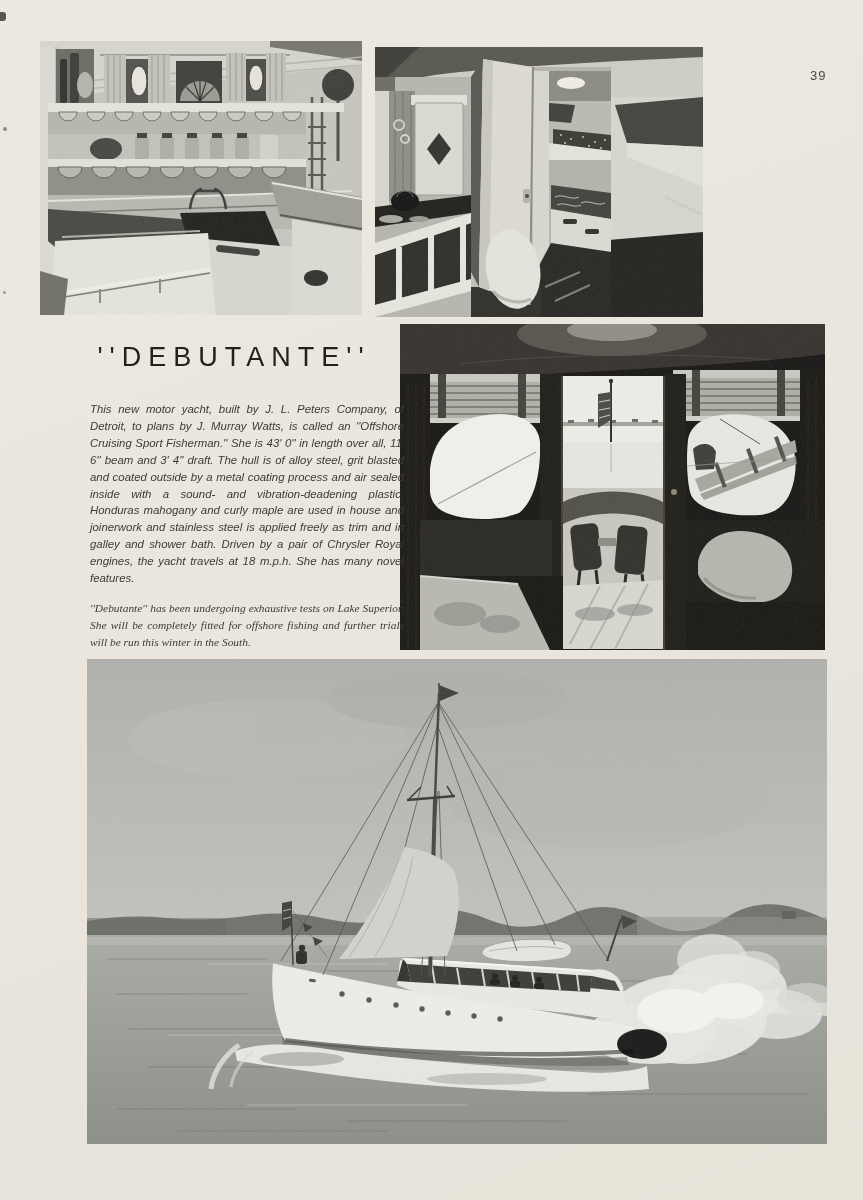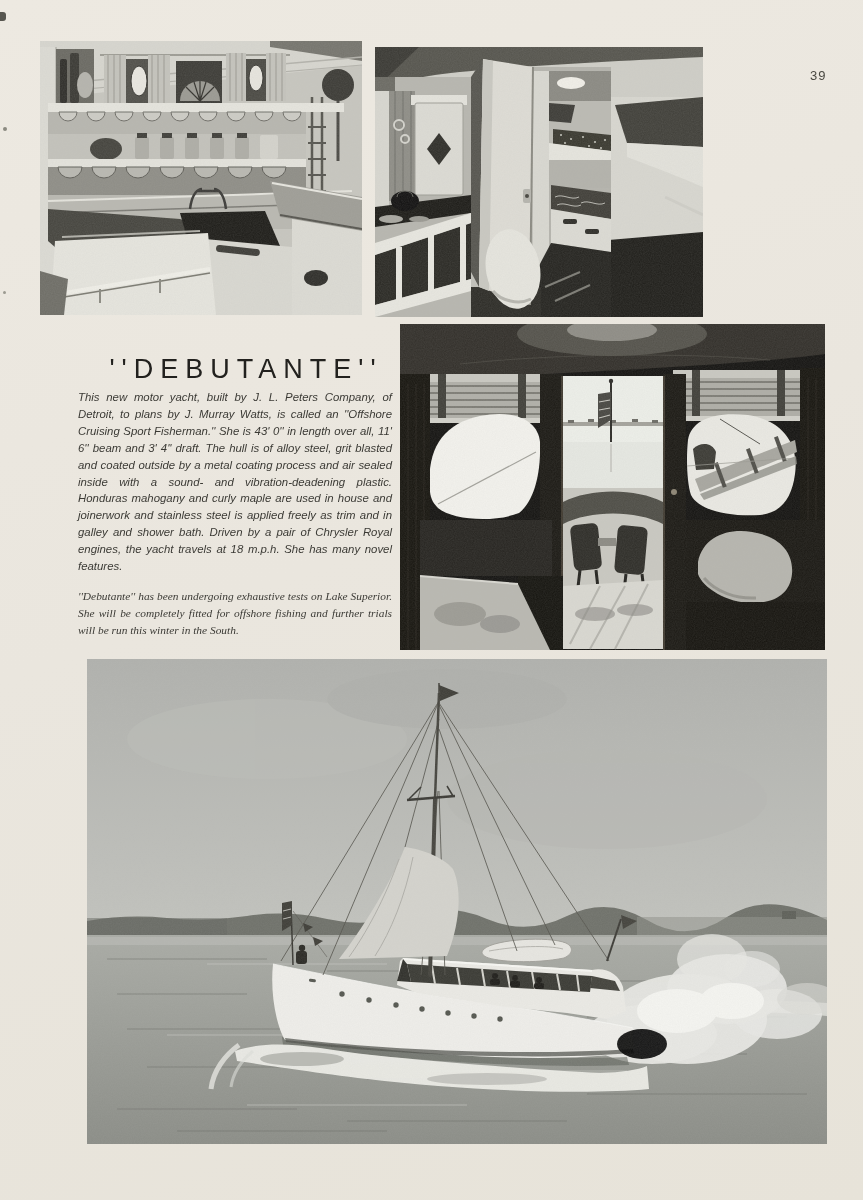--- a/index.html
+++ b/index.html
@@ -7,24 +7,24 @@
   body{width:863px;height:1200px;overflow:hidden;
        font-family:"Liberation Sans",sans-serif;}
   .page{position:relative;width:863px;height:1200px;
         background:linear-gradient(160deg,#ede9e1 0%,#eae6de 45%,#e7e3d9 100%);}
   .photo{position:absolute;overflow:hidden;}
   .photo svg{display:block;width:100%;height:100%;}
   .photo-galley{left:40px;top:41px;width:322px;height:274px;}
   .photo-cabin{left:375px;top:47px;width:328px;height:270px;}
   .photo-deckhouse{left:400px;top:324px;width:425px;height:326px;}
   .photo-yacht{left:87px;top:659px;width:740px;height:485px;}
-  .article-title{position:absolute;left:78px;top:341px;width:312px;margin:12px;
+  .article-title{position:absolute;left:78px;top:341px;width:312px;margin:0;
         text-align:center;font-weight:400;font-size:27px;line-height:1.2;
         letter-spacing:7px;color:#22211e;white-space:nowrap;}
-  .body-para{position:absolute;left:78px;width:314px;margin:0;
+  .body-para{position:absolute;left:78px;width:314px;margin:12px;
         text-align:justify;font-style:italic;font-size:11.4px;
         line-height:16.9px;color:#3b3a35;}
   .para-1{top:389px;}
   .para-2{top:588px;font-family:Liberation Serif, serif;}
   .page-number{position:absolute;left:810px;top:68px;font-size:13px;
         letter-spacing:1px;color:#4a4942;text-align:center;}
   .scan-mark{position:absolute;background:#57564f;}
   .mark-1{left:0;top:12px;width:6px;height:9px;border-radius:0 3px 3px 0;}
   .mark-2{left:3px;top:127px;width:4px;height:4px;border-radius:50%;background:#8b8a80;}
   .mark-3{left:3px;top:291px;width:3px;height:3px;border-radius:50%;background:#9b9a90;}

